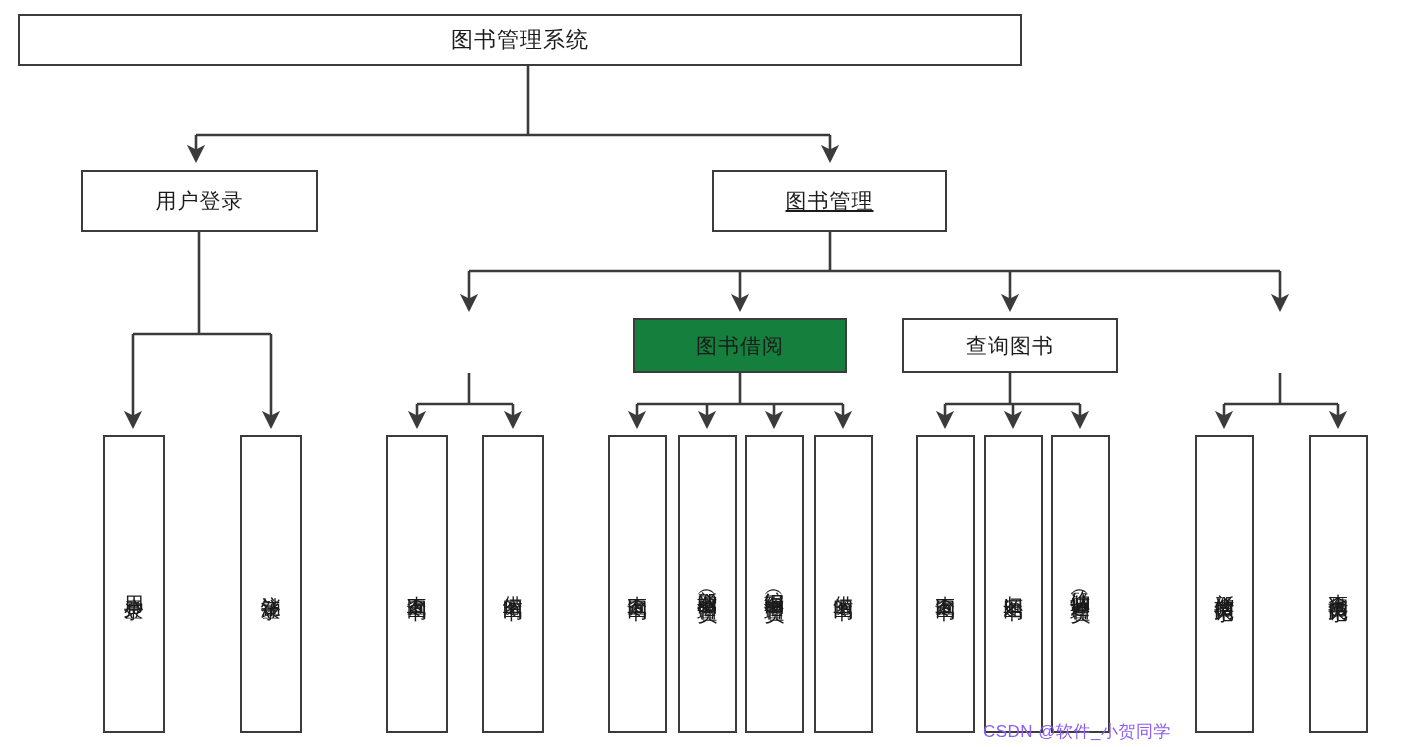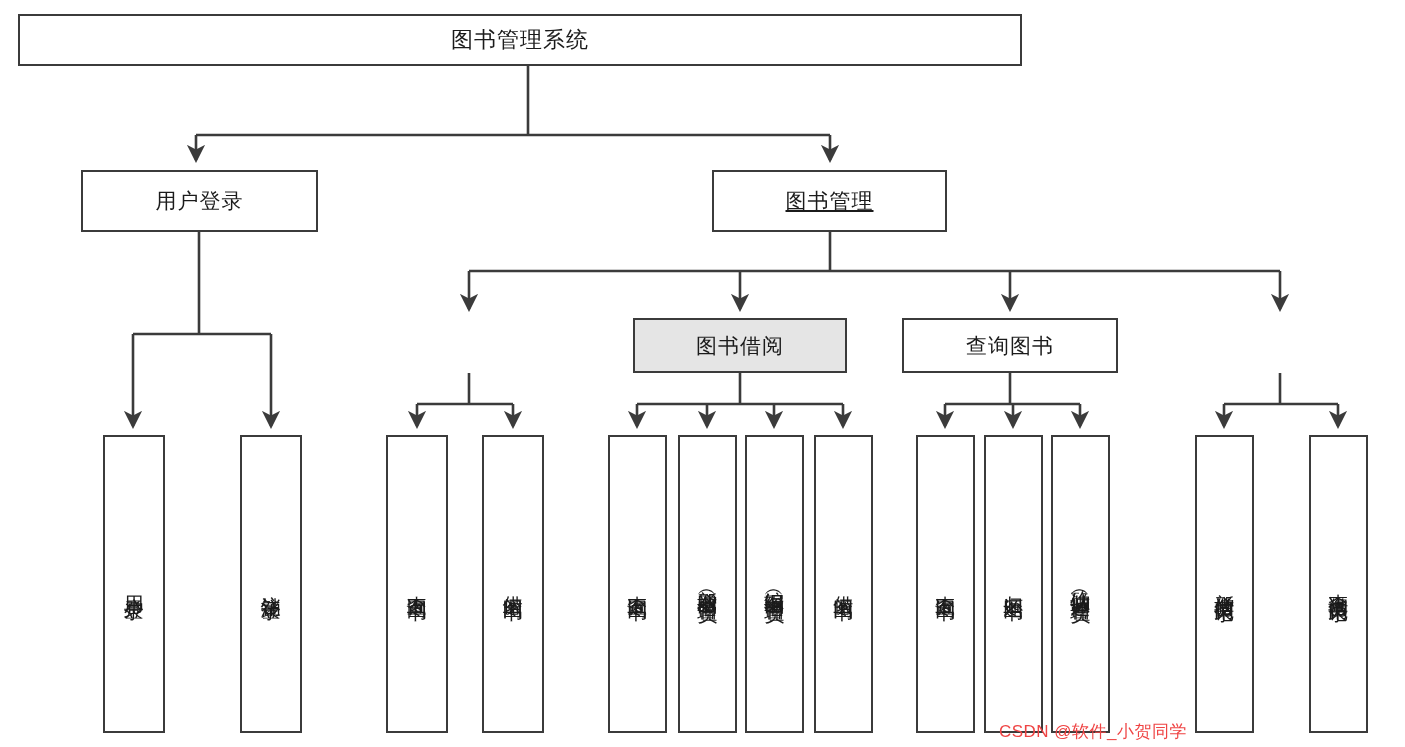--- a/index.html
+++ b/index.html
@@ -2,21 +2,21 @@
 <html><head>
 <meta charset="utf-8">
 <style>
   html,body{margin:0;padding:0;}
   body{
     width:1405px;height:747px;
     background:#ffffff;
     font-family:"Liberation Sans","DejaVu Sans",sans-serif;
     overflow:hidden;
   }
-  #stage{position:relative;width:1179px;height:747px;padding-left:16px;}
+  #stage{position:relative;width:1179px;height:747px;}
 
   
   #wires{position:absolute;left:0;top:0;width:1405px;height:747px;}
 
   
   .node{
     position:absolute;
     box-sizing:border-box;
     background:#ffffff;
     border:2.5px solid #3b3b3b;
@@ -113,21 +113,21 @@
       <path d="M1224,404 L1224,426" marker-end="url(#arrow)"></path>
       <path d="M1338,404 L1338,426" marker-end="url(#arrow)"></path>
     </g>
   </svg>
 
   <div class="node h root" style="left: 18px; top: 14px; width: 1004px; height: 52px; border-color: rgb(59, 59, 59); background: rgb(255, 255, 255); color: rgb(27, 27, 27);">图书管理系统</div>
 
   <div class="node h" style="left: 81px; top: 170px; width: 237px; height: 62px; border-color: rgb(59, 59, 59); background: rgb(255, 255, 255); color: rgb(27, 27, 27);">用户登录</div>
   <div class="node h" style="left: 712px; top: 170px; width: 235px; height: 62px; border-color: rgb(59, 59, 59); background: rgb(255, 255, 255); color: rgb(27, 27, 27); text-decoration: underline;">图书管理</div>
 
-  <div class="node h" style="left: 633px; top: 318px; width: 214px; height: 55px; border-color: rgb(59, 59, 59); background: #e5e5e5; color: rgb(27, 27, 27);">图书借阅</div>
+  <div class="node h" style="left: 633px; top: 318px; width: 214px; height: 55px; border-color: rgb(59, 59, 59); background: #15803d; color: rgb(27, 27, 27);">图书借阅</div>
   <div class="node h" style="left: 902px; top: 318px; width: 216px; height: 55px; border-color: rgb(59, 59, 59); background: rgb(255, 255, 255); color: rgb(27, 27, 27);">查询图书</div>
 
   <div class="node v" style="left: 103px; top: 435px; width: 62px; height: 298px; border-color: rgb(59, 59, 59); background: rgb(255, 255, 255); color: rgb(27, 27, 27);">
     <span class="vtext">用户登录</span>
   </div>
   <div class="node v" style="left: 240px; top: 435px; width: 62px; height: 298px; border-color: rgb(59, 59, 59); background: rgb(255, 255, 255); color: rgb(27, 27, 27);">
     <span class="vtext">注销登录</span>
   </div>
   <div class="node v" style="left: 386px; top: 435px; width: 62px; height: 298px; border-color: rgb(59, 59, 59); background: rgb(255, 255, 255); color: rgb(27, 27, 27);">
     <span class="vtext">查询图书</span>
@@ -156,15 +156,15 @@
   <div class="node v" style="left: 1051px; top: 435px; width: 59px; height: 298px; border-color: rgb(59, 59, 59); background: rgb(255, 255, 255); color: rgb(27, 27, 27);">
     <span class="vtext">确认归还（管理员）</span>
   </div>
   <div class="node v" style="left: 1195px; top: 435px; width: 59px; height: 298px; border-color: rgb(59, 59, 59); background: rgb(255, 255, 255); color: rgb(27, 27, 27);">
     <span class="vtext">新增借阅记录</span>
   </div>
   <div class="node v" style="left: 1309px; top: 435px; width: 59px; height: 298px; border-color: rgb(59, 59, 59); background: rgb(255, 255, 255); color: rgb(27, 27, 27);">
     <span class="vtext">查询借阅记录</span>
   </div>
 
-  <div id="watermark" style="color: #ef4444;">CSDN @软件_小贺同学</div>
+  <div id="watermark" style="color: #8b5cf6;">CSDN @软件_小贺同学</div>
 
 </div>
 
 </body></html>

